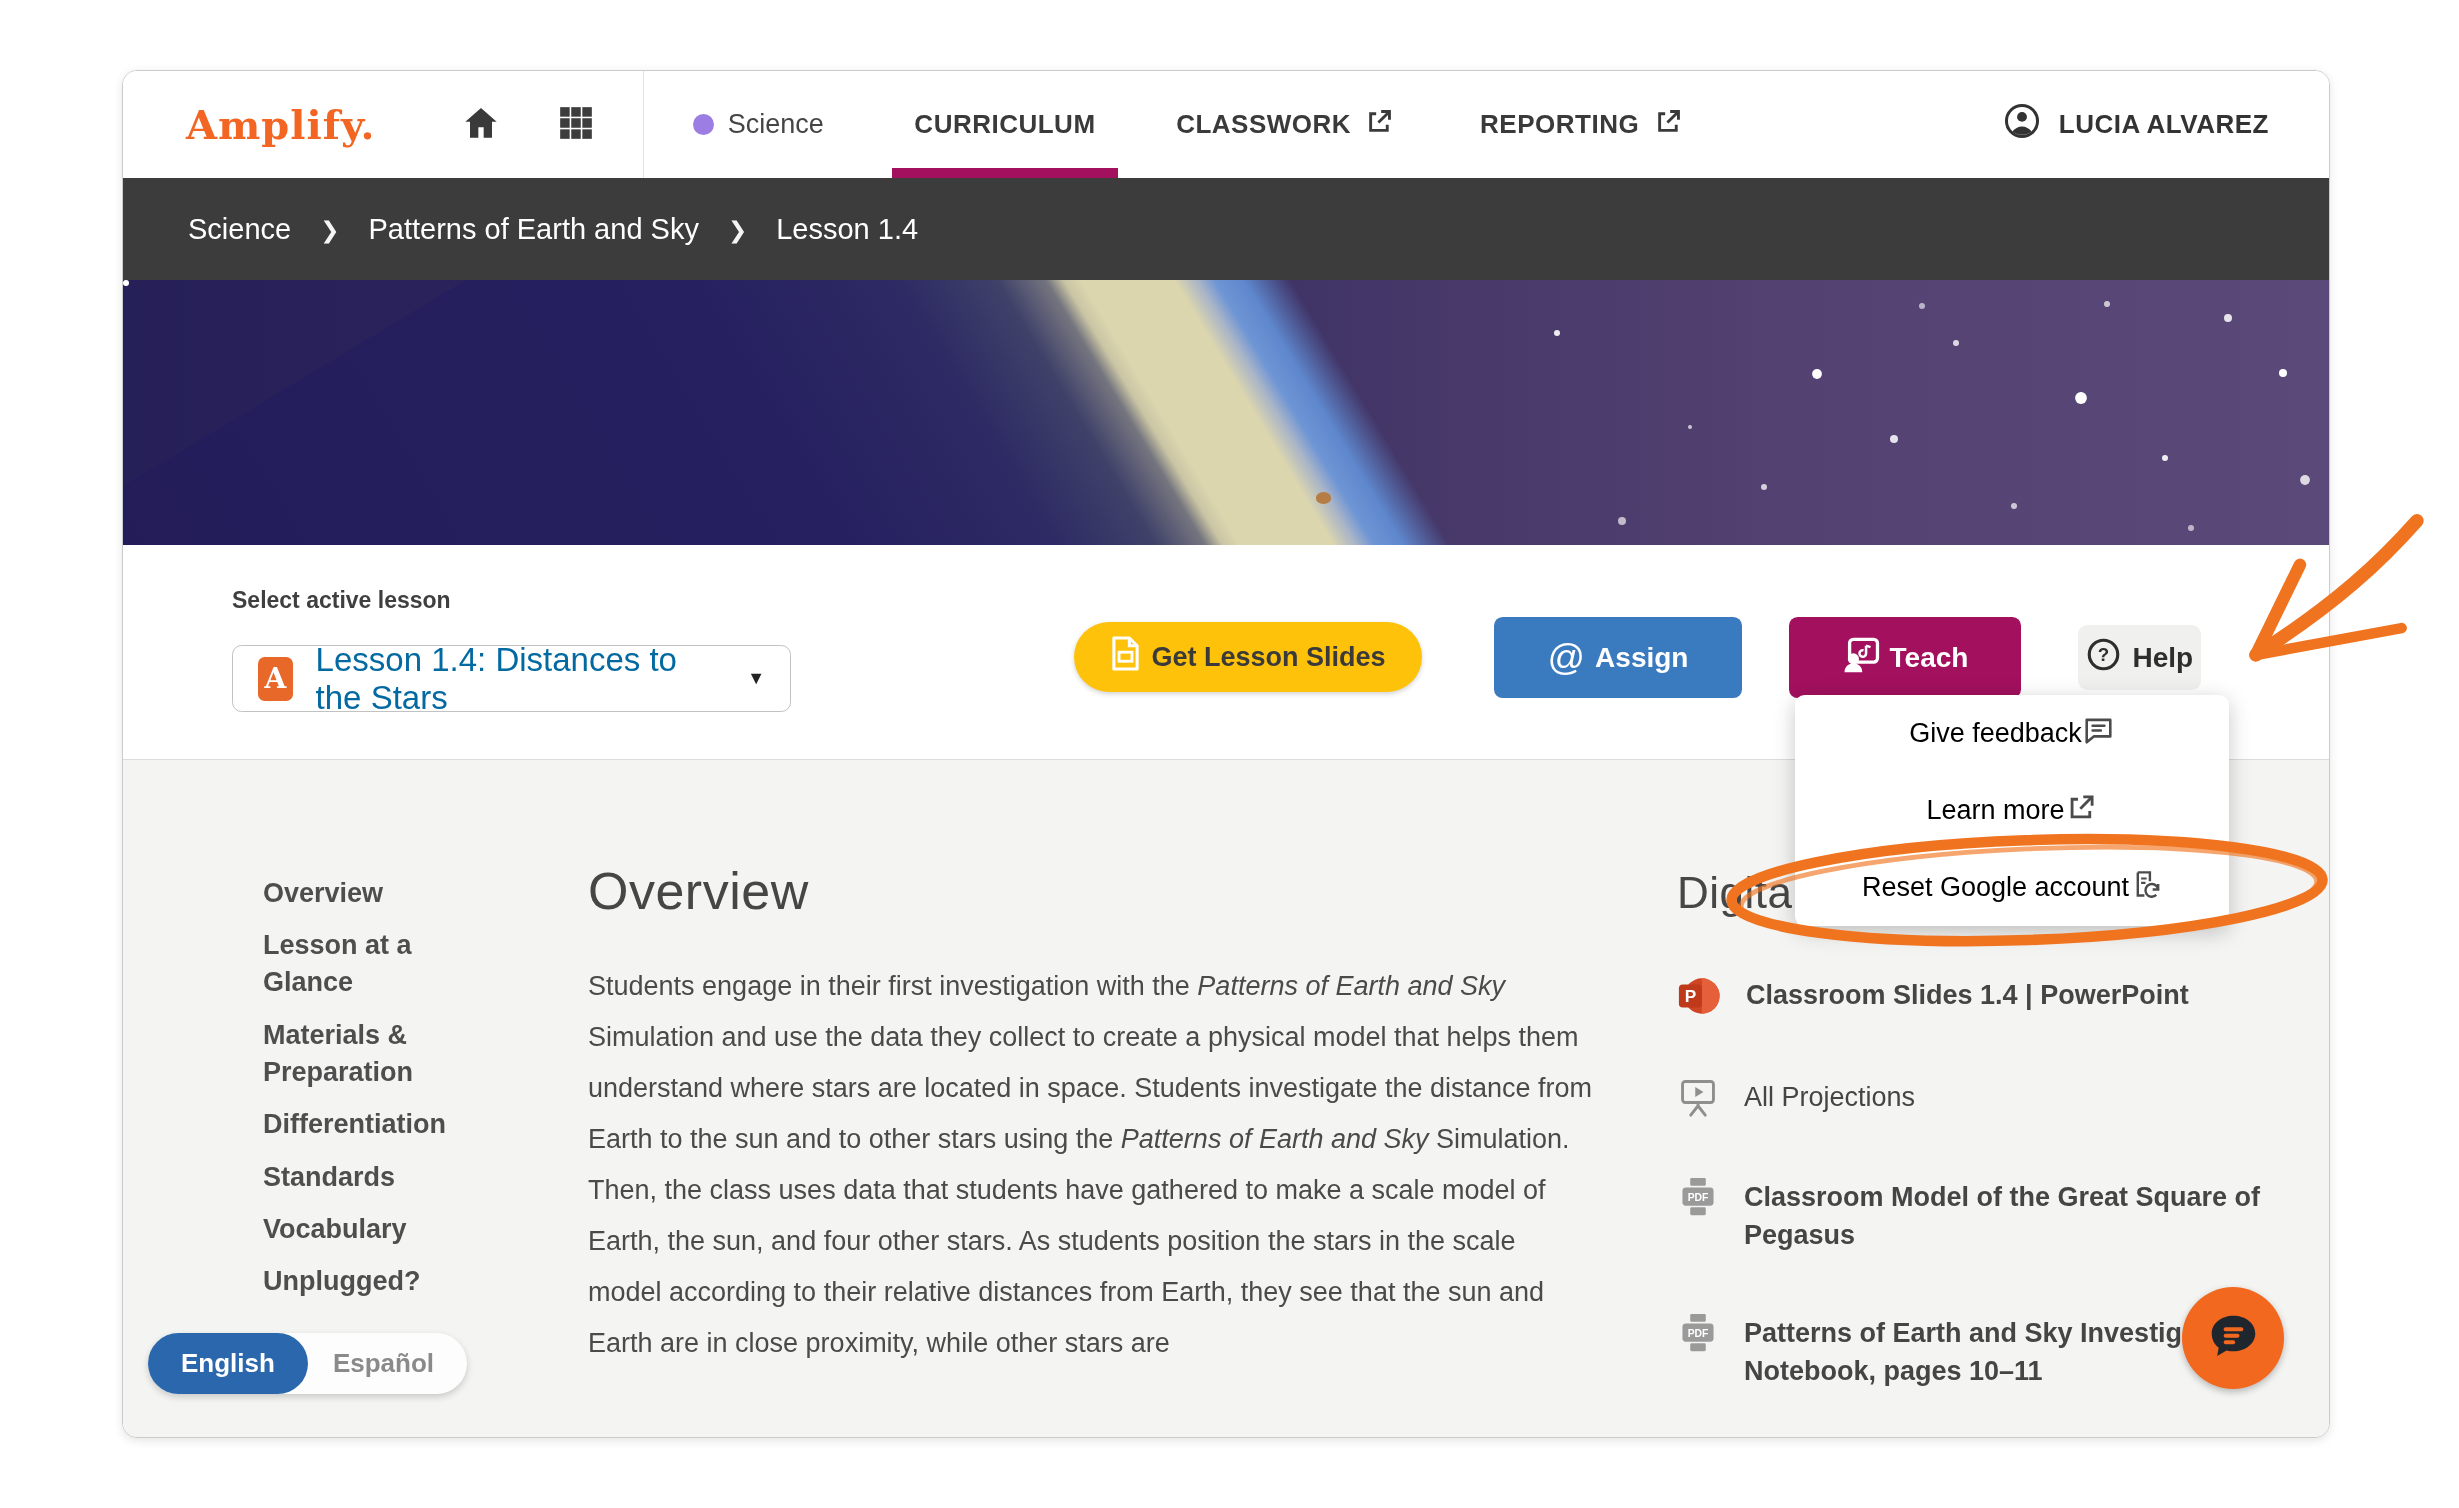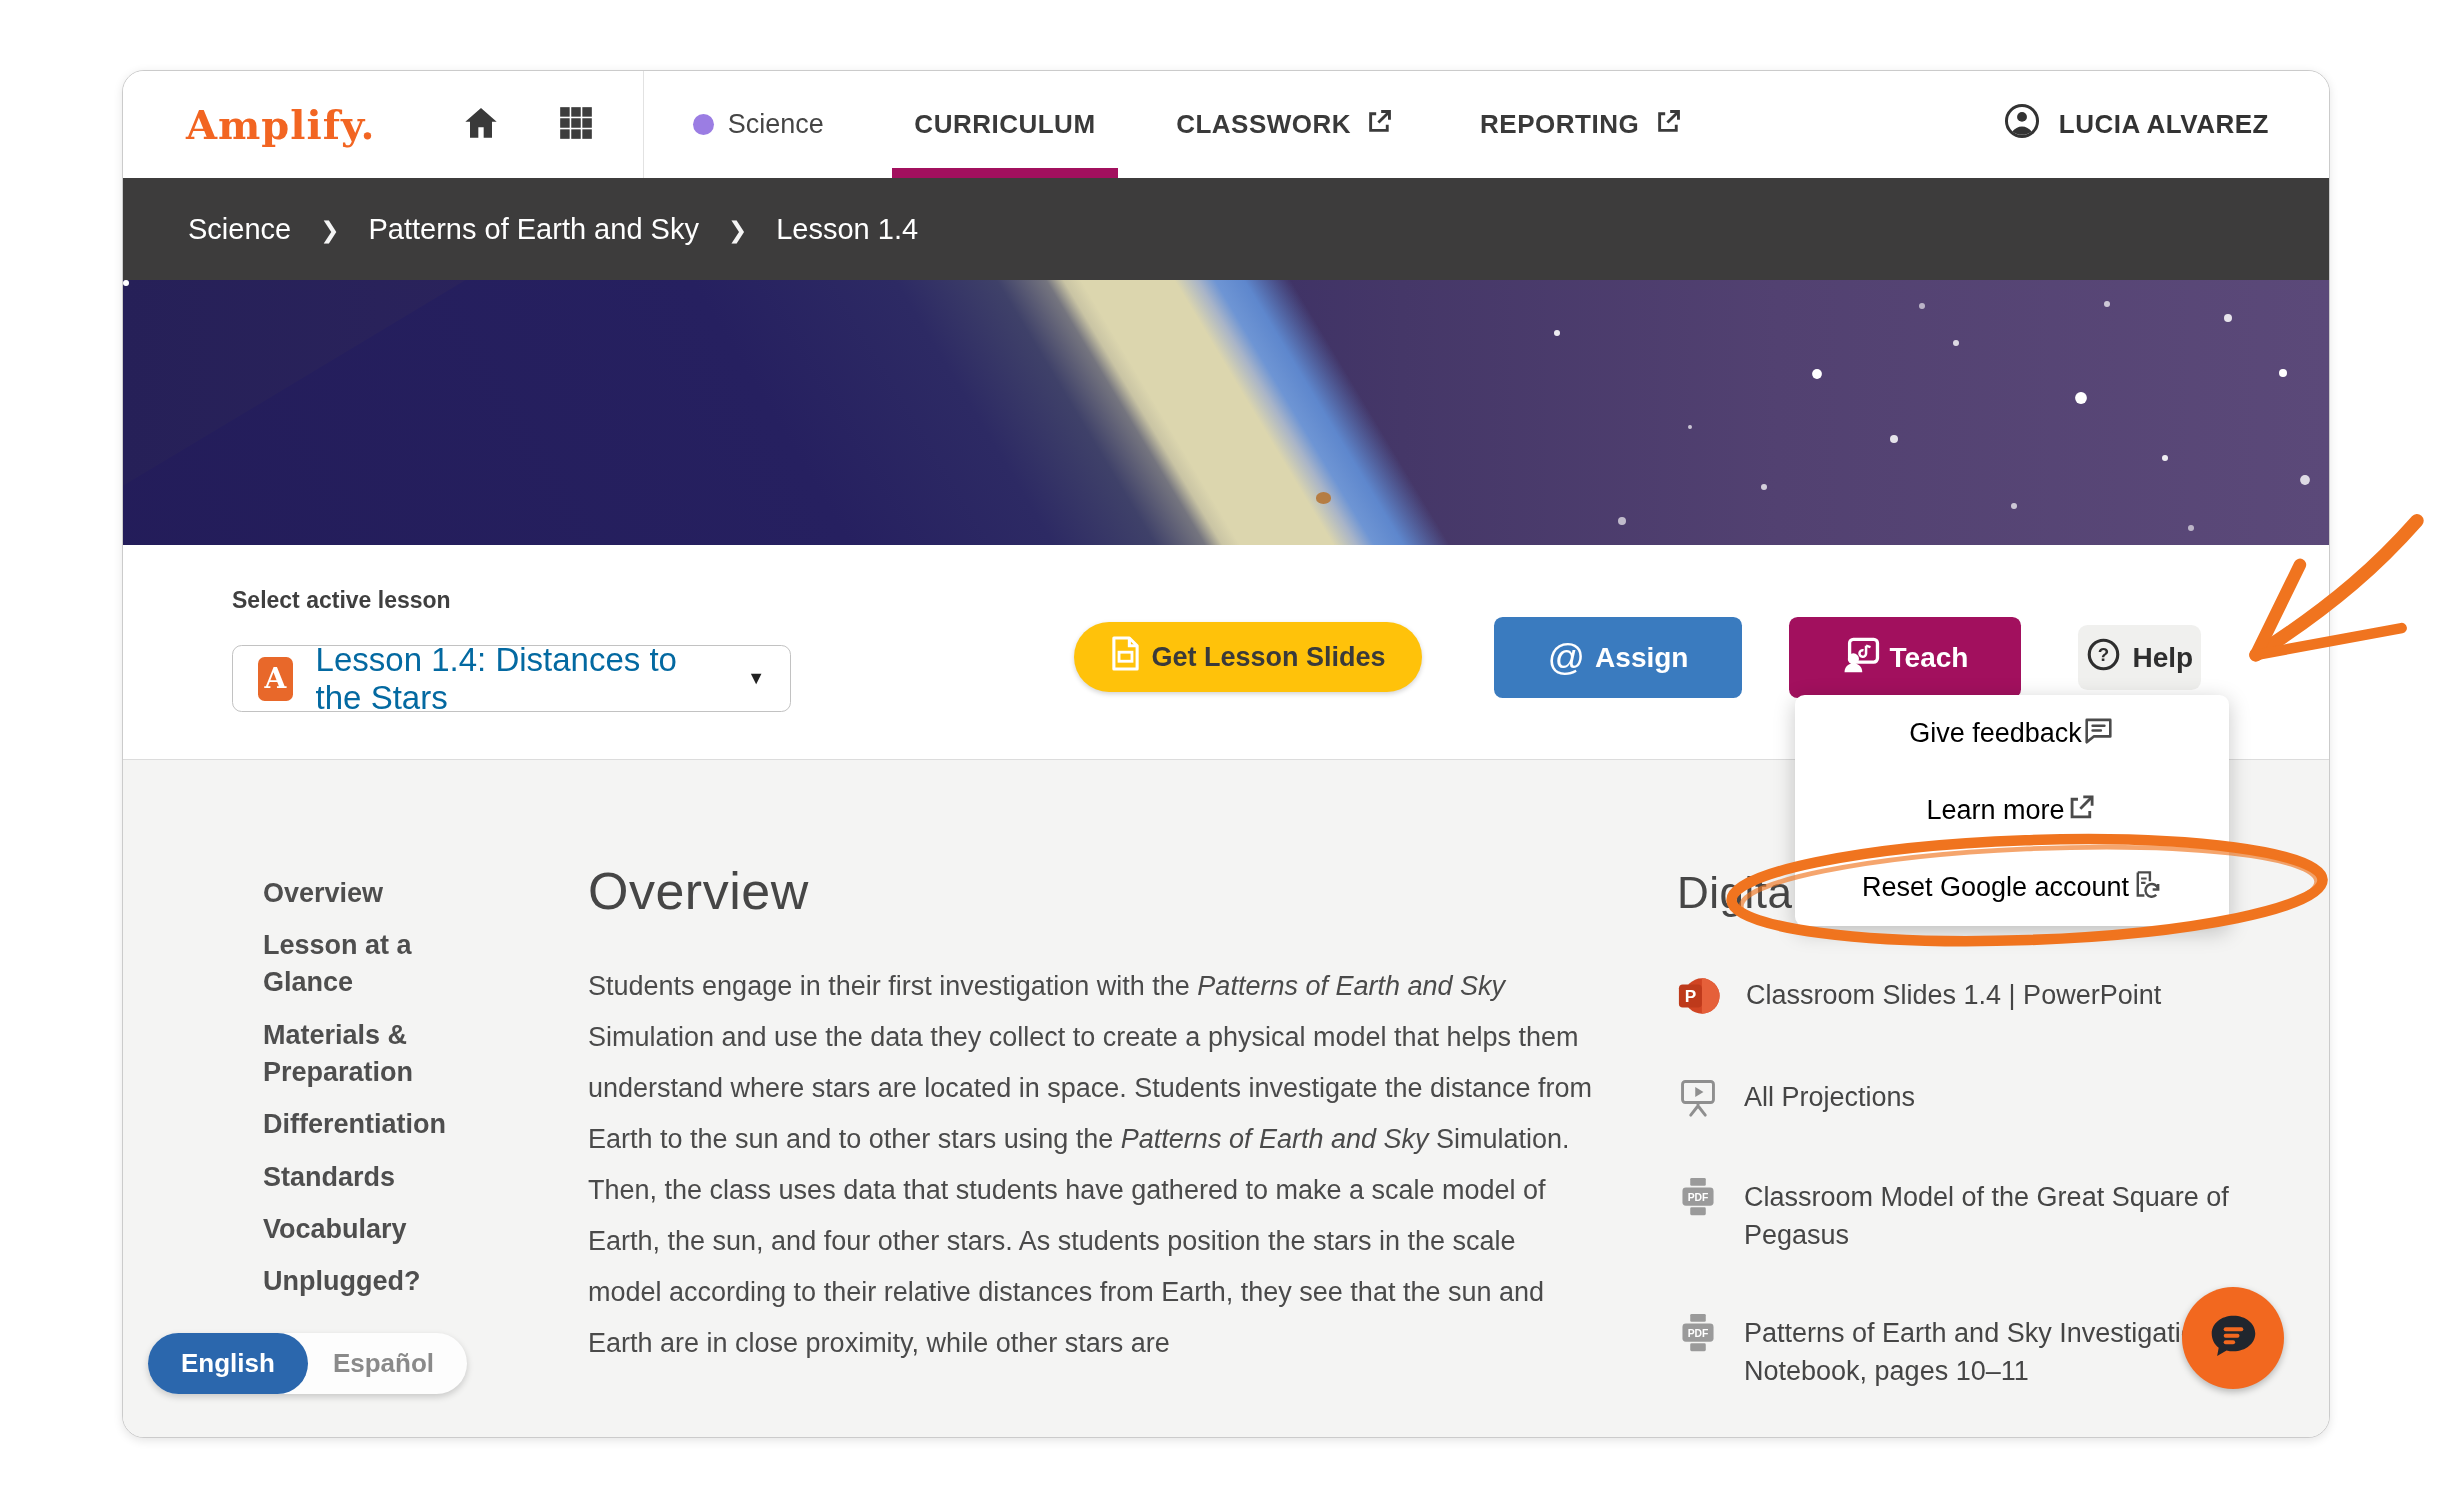--- a/index.html
+++ b/index.html
@@ -8,21 +8,21 @@
     --breadcrumb-bg:#3D3C3C; --content-bg:#F4F4F3; --text-dark:#4B4B4B;
     --purple-dot:#9B7DE3; --pdf-gray:#9A9A9A; --fab-orange:#F2681F; --help-bg:#F0F0EE;
   }
   *{box-sizing:border-box;margin:0;padding:0}
   html,body{width:2459px;height:1508px}
   body{background:#fff;font-family:"Liberation Sans",sans-serif;position:relative;overflow:hidden;color:var(--text-dark)}
   .stage{position:absolute;inset:0}
 
   
   .card{position:absolute;left:122px;top:70px;width:2208px;height:1368px;background:#fff;
-        border:1.9px solid #cbcbcb;border-radius:22px;box-shadow:0 2.9px 9.6px rgba(0,0,0,.10);overflow:hidden}
+        border:1.9px solid #cbcbcb;border-radius:15px;box-shadow:0 2.9px 9.6px rgba(0,0,0,.10);overflow:hidden}
 
   
   .topbar{height:107px;display:flex;align-items:center;position:relative;background:#fff}
   .logo{margin-left:63px;font-family:"DejaVu Serif",serif;font-weight:700;font-size:40px;color:var(--brand-orange);letter-spacing:1px;cursor:pointer}
   .icon-btn{border:none;background:none;cursor:pointer;display:flex;align-items:center;justify-content:center}
   .home-btn{margin-left:85px}
   .grid-btn{margin-left:56px}
   .vdiv{width:1px;height:107px;background:#e2e2e2;margin-left:48px}
   .tabs{display:flex;align-items:stretch;height:100%}
   .tab{display:flex;align-items:center;gap:13.4px;font-size:26px;color:#3c3c3c;cursor:pointer;position:relative;padding:0 3.8px}
@@ -79,21 +79,21 @@
   .lesson-nav{position:absolute;left:140px;top:115px;width:240px;display:flex;flex-direction:column}
   .lesson-nav .item{font-size:27px;font-weight:700;color:#4e4e4e;line-height:37px;margin-bottom:15.4px;cursor:pointer}
   .main-col{position:absolute;left:465px;top:0;width:1007px}
   .main-col h1{margin-top:101px;font-size:52px;font-weight:300;color:#464646;letter-spacing:0.5px}
   .main-col p{margin-top:40px;font-size:27px;line-height:51px;color:#4a4a4a}
   .aside-col{position:absolute;left:1554px;top:0;width:663px}
   .aside-col h2{margin-top:108px;font-size:44px;font-weight:300;color:#464646;letter-spacing:0.5px;white-space:nowrap}
   .res-list{margin-top:56px}
   .res-item{display:flex;gap:25px;margin-bottom:58px;align-items:flex-start;cursor:pointer}
   .res-item .txt{font-size:27px;line-height:38px;color:#454545;padding-top:1.9px}
-  .res-item.bold .txt{font-weight:400}
+  .res-item.bold .txt{font-weight:700}
   .res-icon{flex:0 0 42px;display:flex;justify-content:center}
 
   .lang-toggle{position:absolute;left:25px;top:573px;height:61px;background:#fdfdfd;border-radius:38px;
         display:flex;align-items:center;box-shadow:0 2.9px 7.7px rgba(0,0,0,.18);padding-right:7.7px}
   .lang-en{height:61px;border-radius:38px;background:var(--english-blue);color:#fff;font-weight:700;font-size:26px;
         border:none;padding:0 33px;cursor:pointer}
   .lang-es{background:none;border:none;color:#8a8a8a;font-weight:700;font-size:26px;padding:0 25px;cursor:pointer}
 
   
   .fab{position:absolute;left:2059px;top:1216px;width:102px;height:102px;border-radius:50%;border:none;cursor:pointer;

